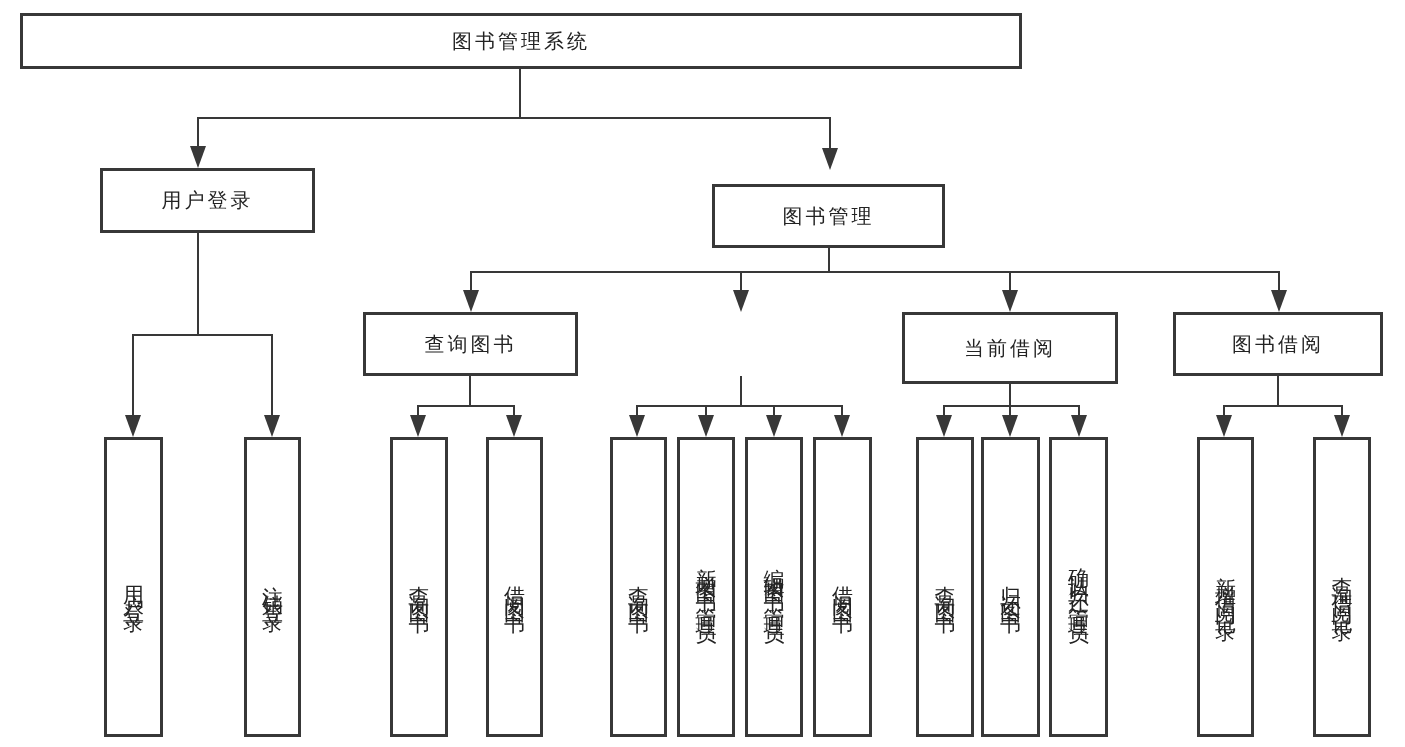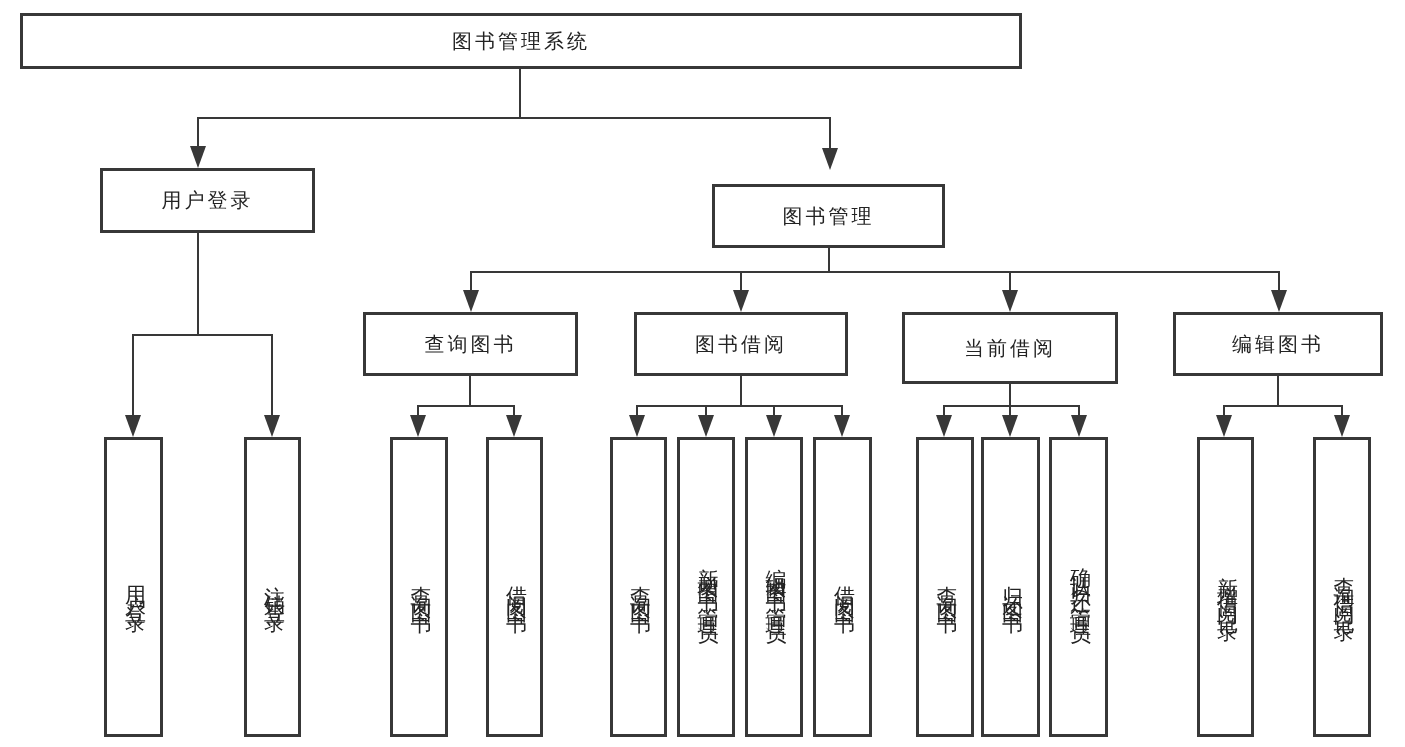--- a/index.html
+++ b/index.html
@@ -1,19 +1,19 @@
 <!DOCTYPE html>
 <html><head>
 <meta charset="utf-8">
 <style>
   html,body { margin:0; padding:0; background:#fff; }
   .stage {
     position:relative; width:1405px; height:747px;
     background:#ffffff; overflow:hidden;
-    font-family:Liberation Mono, monospace;
+    font-family:Liberation Serif, serif;
     color:#222;
   }
   .box {
     position:absolute; box-sizing:border-box;
     border:3px solid #383838; background:#fff;
     display:flex; align-items:center; justify-content:center;
     font-size:20px; letter-spacing:3px; color:#232323;
     white-space:nowrap; z-index:2;
   }
   .vbox {
@@ -67,23 +67,22 @@
   <div class="vline" style="left:470px; top:271px; height:20px;"></div>
   <div class="arrow" style="left:463px; top:290px;"></div>
   <div class="vline" style="left:740px; top:271px; height:20px;"></div>
   <div class="arrow" style="left:733px; top:290px;"></div>
   <div class="vline" style="left:1009px; top:271px; height:20px;"></div>
   <div class="arrow" style="left:1002px; top:290px;"></div>
   <div class="vline" style="left:1278px; top:271px; height:20px;"></div>
   <div class="arrow" style="left:1271px; top:290px;"></div>
 
   <div class="box" style="left:363px; top:312px; width:215px; height:64px;">查询图书</div>
-  <div class="box" style="left:634px; top:312px; width:214px; height:64px;">图书借阅</div>
   <div class="box" style="left:902px; top:312px; width:216px; height:72px;">当前借阅</div>
-  <div class="box" style="left:1173px; top:312px; width:210px; height:64px;">编辑图书</div>
+  <div class="box" style="left:1173px; top:312px; width:210px; height:64px;">图书借阅</div>
 
   <div class="vline" style="left:469px; top:376px; height:29px;"></div>
   <div class="hline" style="left:417px; top:405px; width:98px;"></div>
   <div class="vline" style="left:417px; top:405px; height:11px;"></div>
   <div class="arrow" style="left:410px; top:415px;"></div>
   <div class="vline" style="left:513px; top:405px; height:11px;"></div>
   <div class="arrow" style="left:506px; top:415px;"></div>
 
   <div class="vline" style="left:740px; top:376px; height:29px;"></div>
   <div class="hline" style="left:636px; top:405px; width:207px;"></div>

